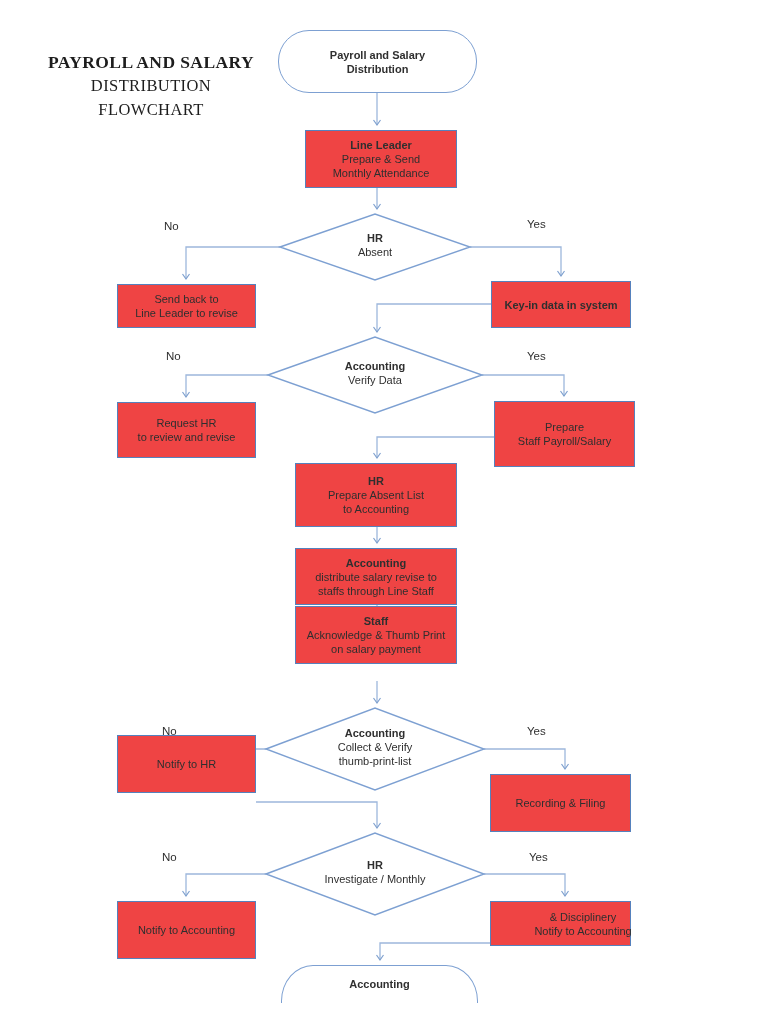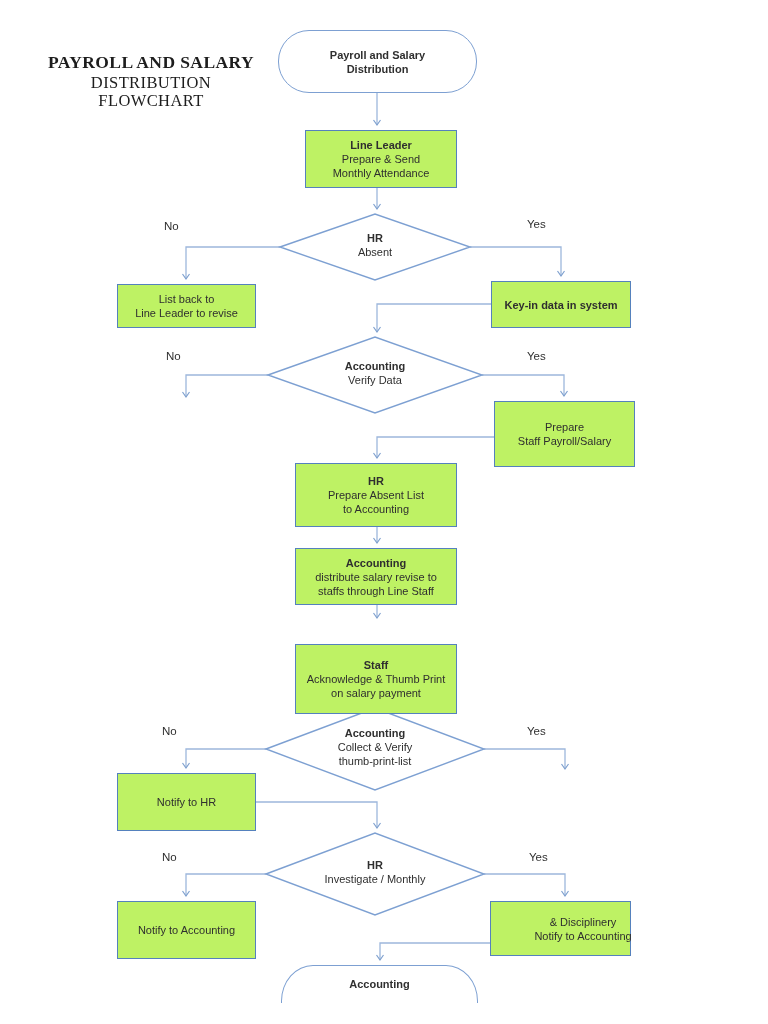--- a/index.html
+++ b/index.html
@@ -14,35 +14,35 @@
   .title-block {
     position: absolute;
     left: 38px;
     top: 50px;
     width: 226px;
     text-align: center;
     color: #1d1d1d;
     font-family: "Liberation Serif", serif;
   }
   .title-line1 { font-size: 17.5px; font-weight: bold; letter-spacing: 0.4px; line-height: 24px; }
-  .title-line2 { font-size: 16.5px; letter-spacing: 0.4px; line-height: 18px; }
+  .title-line2 { font-size: 16.5px; letter-spacing: 0.4px; line-height: 24px; }
 
   .shape {
     position: absolute;
     display: flex;
     flex-direction: column;
     justify-content: center;
     align-items: center;
     text-align: center;
     color: #2f2f2f;
     font-size: 11px;
     line-height: 14px;
   }
   .box {
-    background: #bef264;
+    background: #ef4444;
     border: 1.4px solid #5581bd;
     box-sizing: border-box;
   }
   .terminator {
     background: #ffffff;
     border: 1.5px solid #7da0d2;
     border-radius: 31px;
     box-sizing: border-box;
   }
   .shape-line { display: block; white-space: nowrap; }
@@ -152,78 +152,85 @@
   </div>
 
   <div class="diamond-text" style="left:280px; top:214px; width:190px; height:66px;">
     <span class="shape-line bold">HR</span>
     <span class="shape-line">Absent</span>
   </div>
   <div class="edge-label" style="left:164px; top:220px;">No</div>
   <div class="edge-label" style="left:527px; top:218px;">Yes</div>
 
   <div class="shape box" style="left:117px; top:284px; width:139px; height:44px;">
-    <span class="shape-line">List back to</span>
+    <span class="shape-line">Send back to</span>
     <span class="shape-line">Line Leader to revise</span>
   </div>
   <div class="shape box" style="left:491px; top:281px; width:140px; height:47px;font-weight:bold;">
     <span class="shape-line">Key-in data in system</span>
   </div>
 
   <div class="diamond-text" style="left:268px; top:337px; width:214px; height:76px;">
     <span class="shape-line bold">Accounting</span>
     <span class="shape-line">Verify Data</span>
   </div>
   <div class="edge-label" style="left:166px; top:350px;">No</div>
   <div class="edge-label" style="left:527px; top:350px;">Yes</div>
 
+  <div class="shape box" style="left:117px; top:402px; width:139px; height:56px;">
+    <span class="shape-line">Request HR</span>
+    <span class="shape-line">to review and revise</span>
+  </div>
   <div class="shape box" style="left:494px; top:401px; width:141px; height:66px;">
     <span class="shape-line">Prepare</span>
     <span class="shape-line">Staff Payroll/Salary</span>
   </div>
 
   <div class="shape box" style="left:295px; top:463px; width:162px; height:64px;">
     <span class="shape-line bold">HR</span>
     <span class="shape-line">Prepare Absent List</span>
     <span class="shape-line">to Accounting</span>
   </div>
   <div class="shape box" style="left:295px; top:548px; width:162px; height:57px;">
     <span class="shape-line bold">Accounting</span>
     <span class="shape-line">distribute salary revise to</span>
     <span class="shape-line">staffs through Line Staff</span>
   </div>
-  <div class="shape box" style="left:295px; top:644px; width:162px; height:70px;">
+  <div class="shape box" style="left:295px; top:606px; width:162px; height:58px;">
     <span class="shape-line bold">Staff</span>
     <span class="shape-line">Acknowledge &amp; Thumb Print</span>
     <span class="shape-line">on salary payment</span>
   </div>
 
   <div class="diamond-text" style="left:266px; top:708px; width:218px; height:82px;">
     <span class="shape-line bold">Accounting</span>
     <span class="shape-line">Collect &amp; Verify</span>
     <span class="shape-line">thumb-print-list</span>
   </div>
   <div class="edge-label" style="left:162px; top:725px;">No</div>
   <div class="edge-label" style="left:527px; top:725px;">Yes</div>
 
-  <div class="shape box" style="left:117px; top:773px; width:139px; height:58px;">
+  <div class="shape box" style="left:117px; top:735px; width:139px; height:58px;">
     <span class="shape-line">Notify to HR</span>
+  </div>
+  <div class="shape box" style="left:490px; top:774px; width:141px; height:58px;">
+    <span class="shape-line">Recording &amp; Filing</span>
   </div>
 
   <div class="diamond-text" style="left:266px; top:833px; width:218px; height:82px;">
     <span class="shape-line bold">HR</span>
     <span class="shape-line">Investigate / Monthly</span>
   </div>
   <div class="edge-label" style="left:162px; top:851px;">No</div>
   <div class="edge-label" style="left:529px; top:851px;">Yes</div>
 
   <div class="shape box" style="left:117px; top:901px; width:139px; height:58px;">
     <span class="shape-line">Notify to Accounting</span>
   </div>
-  <div class="shape box" style="left:490px; top:901px; width:141px; height:55px;padding-left:45px;">
+  <div class="shape box" style="left:490px; top:901px; width:141px; height:45px;padding-left:45px;">
     <span class="shape-line">&amp; Disciplinery</span>
     <span class="shape-line">Notify to Accounting</span>
   </div>
 
   <div class="end-terminator-clip">
     <div class="end-terminator-shape"></div>
     <div class="end-terminator-text">Accounting</div>
   </div>
 
 </div>

